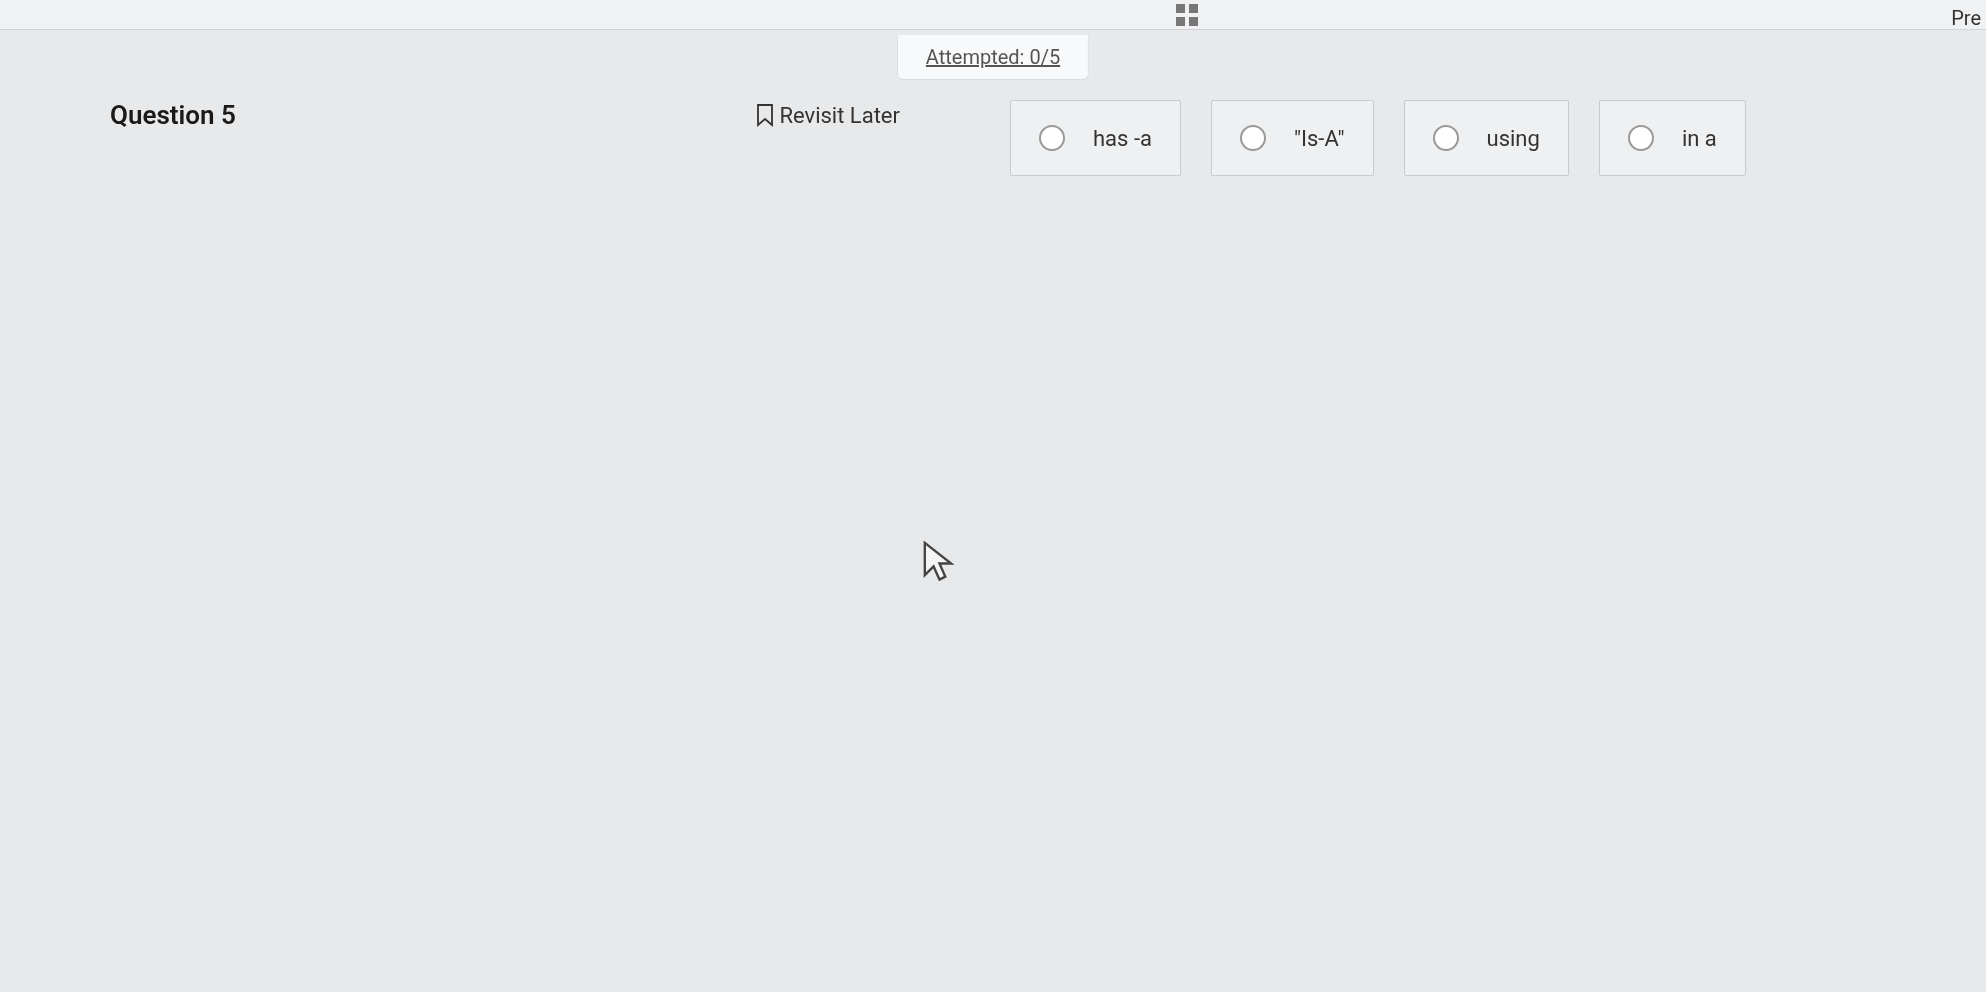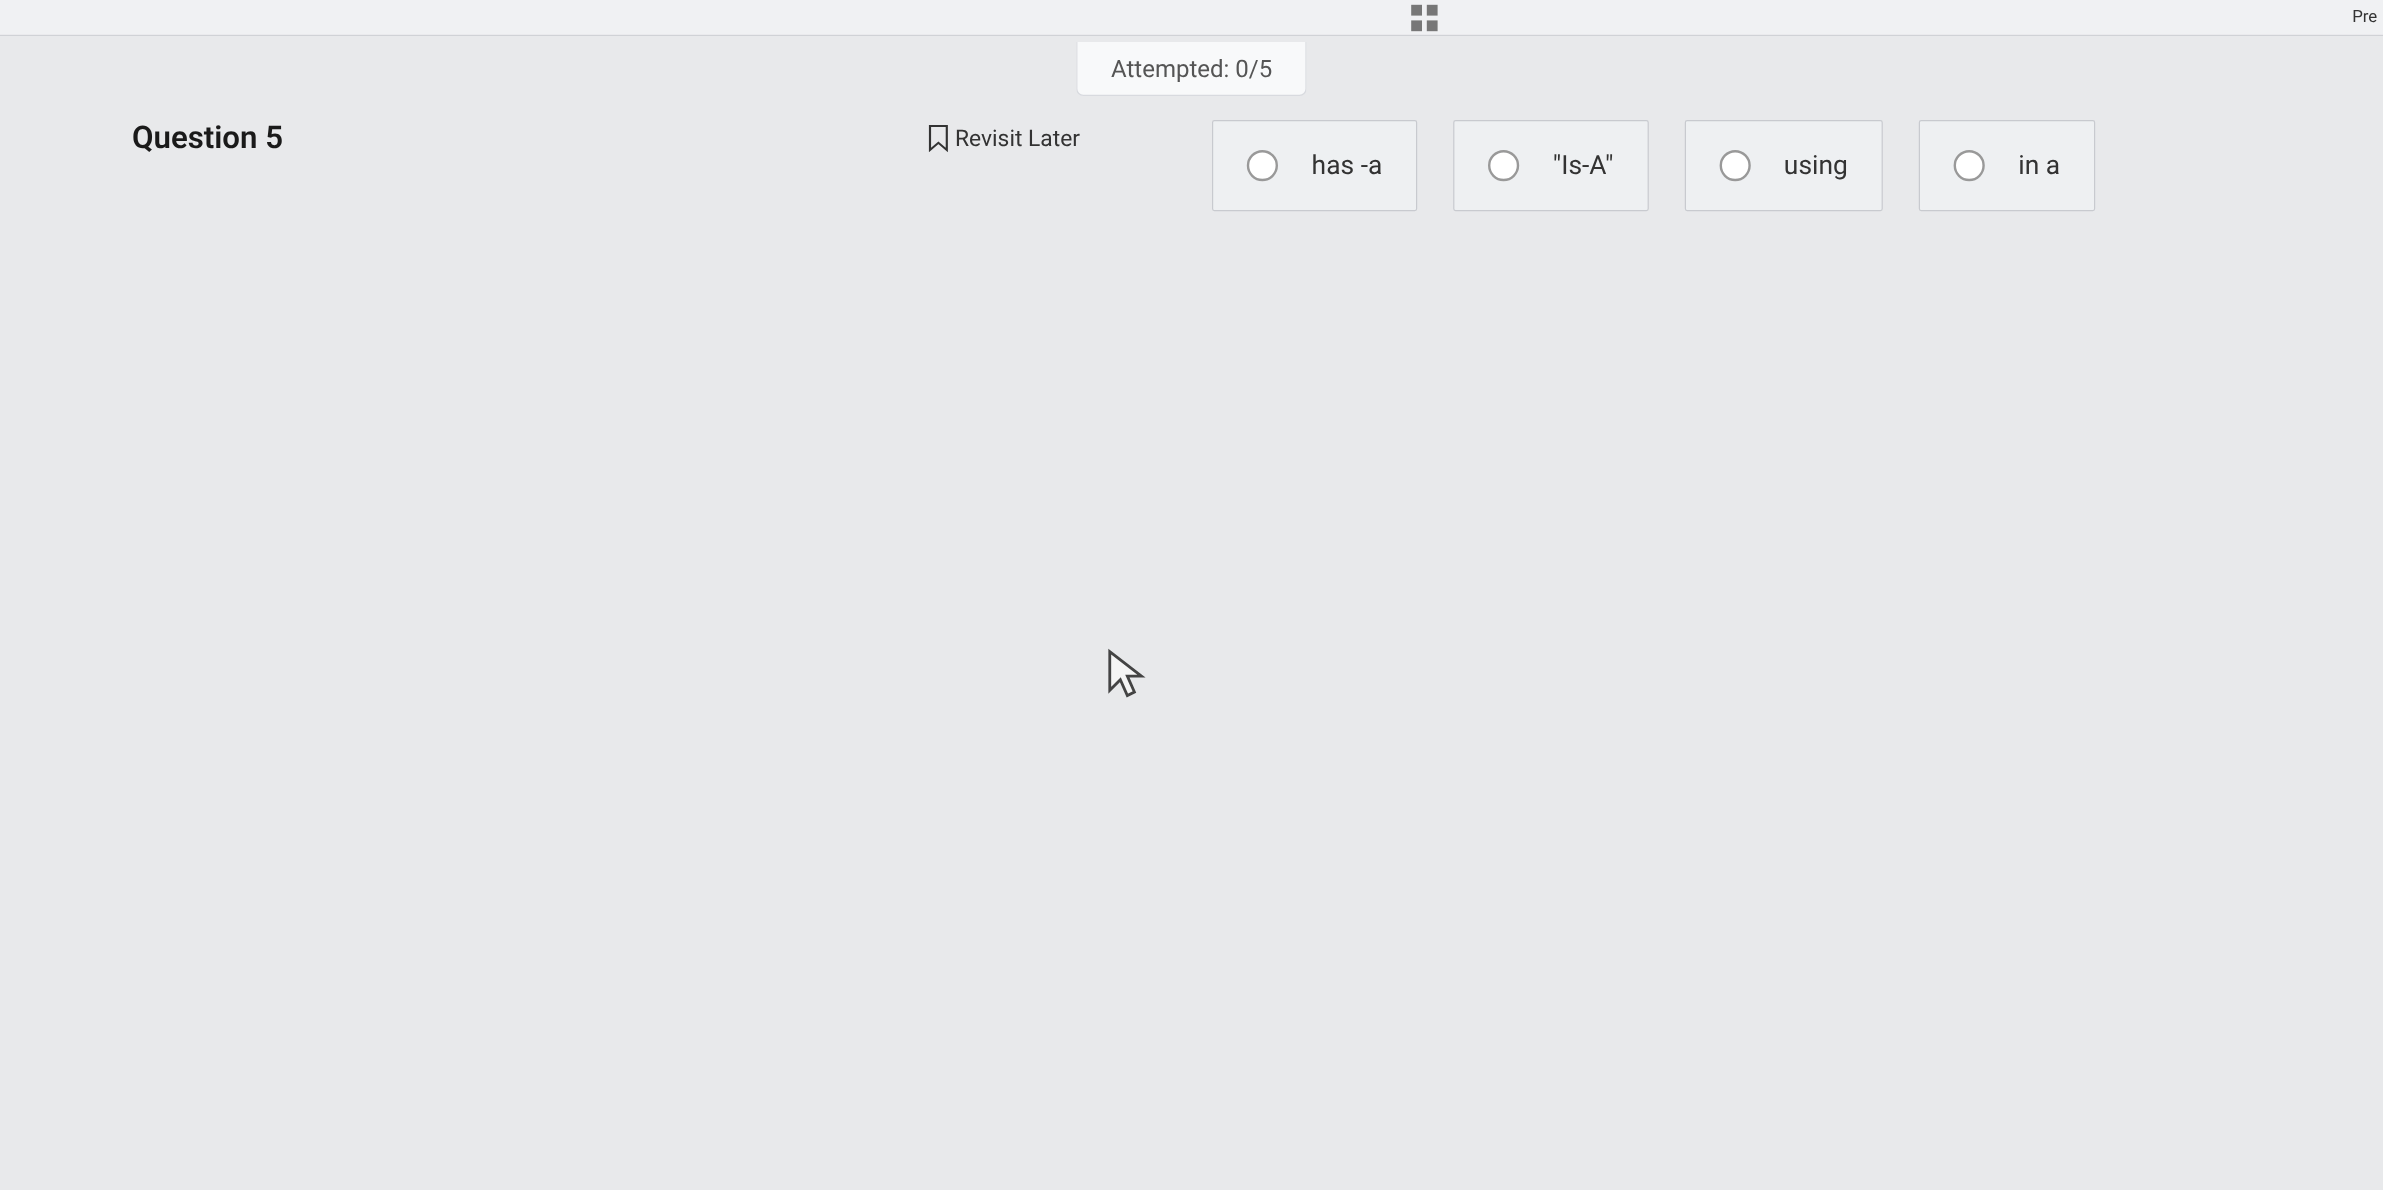--- a/index.html
+++ b/index.html
@@ -21,36 +21,37 @@
       left: 0;
       right: 0;
       height: 30px;
       background: #f0f1f3;
       border-bottom: 1px solid #d0d2d6;
     }
     .top-right-text {
       position: absolute;
       top: 6px;
       right: 0;
-      font-size: 14px;
+      font-size: 20px;
       color: #333;
       padding-right: 5px;
     }
     .attempted-badge {
       position: absolute;
       top: 35px;
       left: 50%;
       transform: translateX(-50%);
       background: #f8f9fa;
       border: 1px solid #d8dadf;
       border-top: none;
       border-radius: 0 0 6px 6px;
       padding: 10px 28px;
       font-size: 20px;
       color: #555;
+      text-decoration: underline;
     }
     .main-container {
       display: flex;
       position: absolute;
       top: 70px;
       left: 0;
       right: 0;
       bottom: 0;
     }
     .question-panel {
@@ -67,21 +68,21 @@
       font-size: 26px;
       font-weight: 600;
       color: #1a1a1a;
     }
     .revisit-wrapper {
       display: flex;
       align-items: center;
       gap: 4px;
       cursor: pointer;
       color: #333;
-      font-size: 19px;
+      font-size: 22px;
     }
     .bookmark-svg {
       width: 20px;
       height: 24px;
     }
     .question-text {
       font-size: 23px;
       color: #222;
       line-height: 1.6;
       max-width: 800px;

